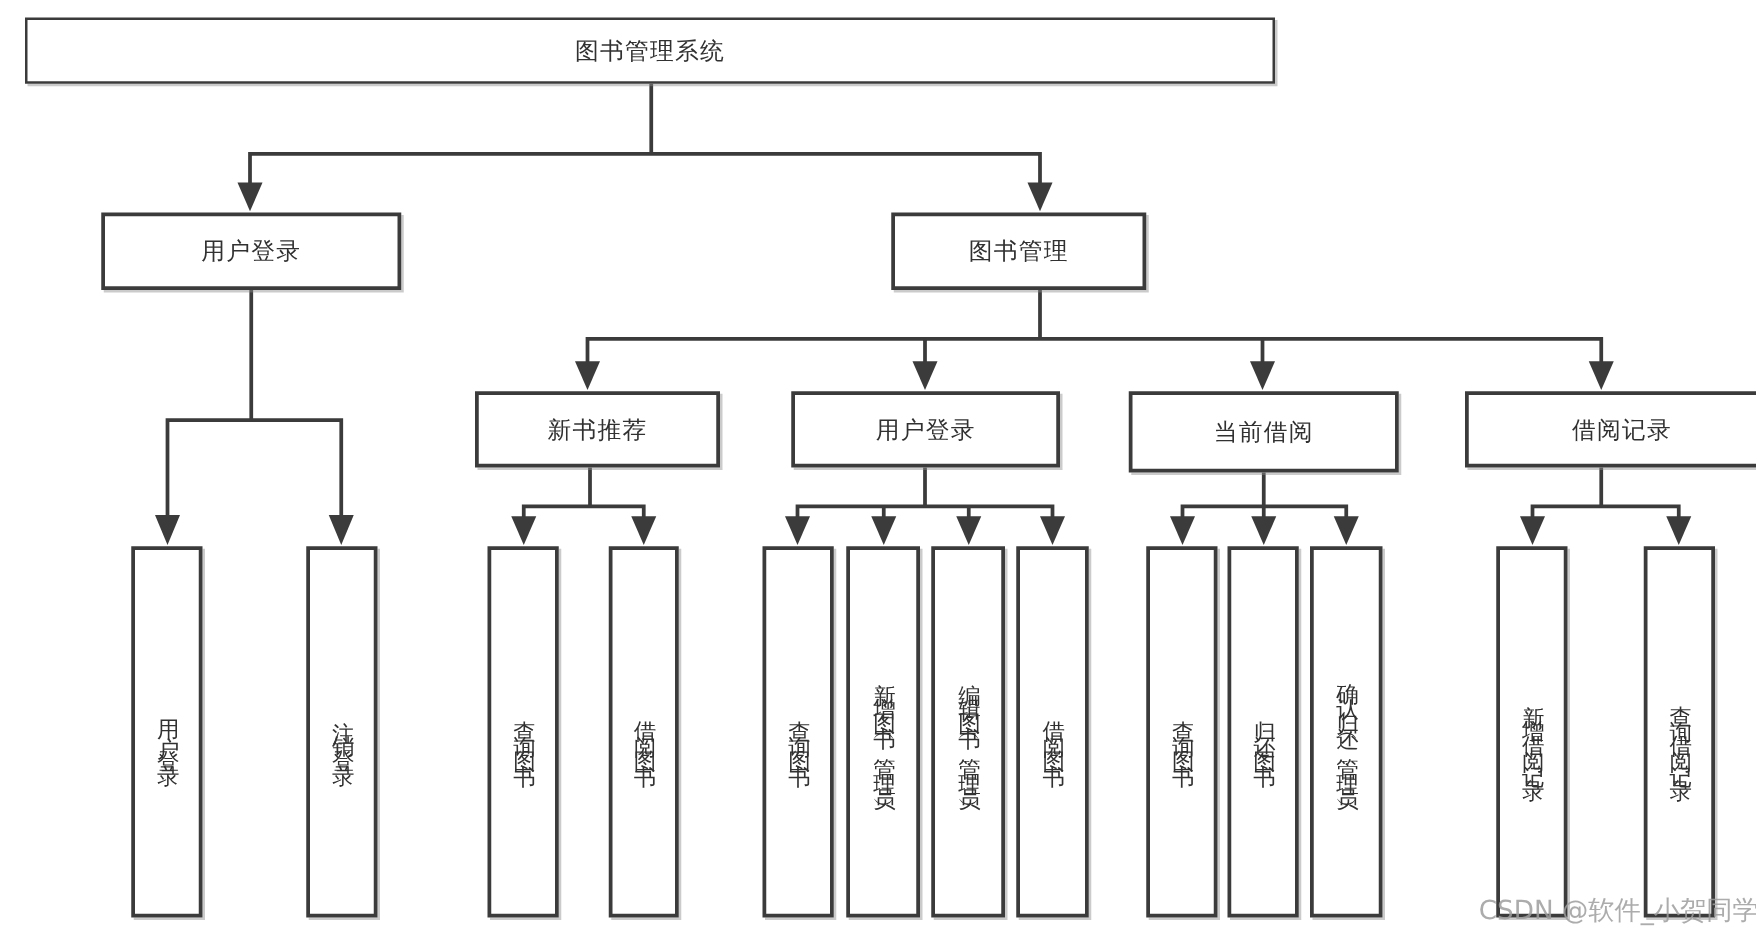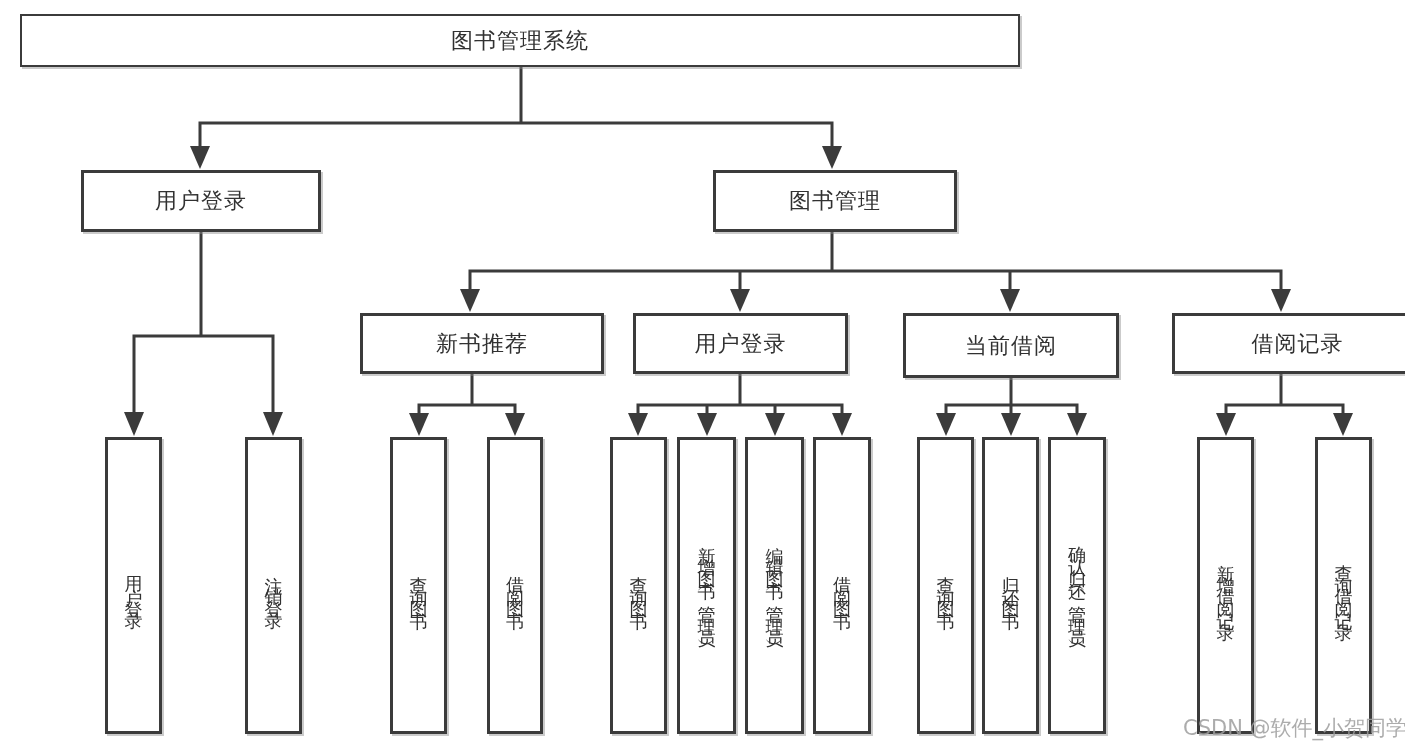--- a/index.html
+++ b/index.html
@@ -29,21 +29,21 @@
     box-sizing: border-box;
     background: #ffffff;
     border: 3px solid #3b3b3b;
     box-shadow: 2px 2px 0 rgba(140,140,140,0.45);
     display: flex;
     align-items: center;
     justify-content: center;
     z-index: 2;
     color: #313131;
   }
-  .node.h { font-size: 22px; letter-spacing: 1px; }
+  .node.h { font-size: 19px; letter-spacing: 1px; }
   .node.root-box { border-width: 2px; }
   .vtext {
     writing-mode: vertical-rl;
     text-orientation: mixed;
     font-size: 18px;
     letter-spacing: 12px;
     line-height: 1;
     color: #313131;
     white-space: nowrap;
   }
@@ -112,25 +112,25 @@
     </g>
   </svg>
 
   <div class="node h root-box" style="left:20px;top:14px;width:1000px;height:53px">
     <span>图书管理系统</span>
   </div>
 
   <div class="node h" style="left:81px;top:170px;width:240px;height:62px">
     <span>用户登录</span>
   </div>
-  <div class="node h" style="left:713px;top:170px;width:244px;height:62px">
+  <div class="node h" style="left:713px;top:170px;width:204px;height:62px">
     <span>图书管理</span>
   </div>
 
-  <div class="node h" style="left:360px;top:313px;width:244px;height:61px">
+  <div class="node h" style="left:380px;top:313px;width:196px;height:61px">
     <span>新书推荐</span>
   </div>
   <div class="node h" style="left:633px;top:313px;width:215px;height:61px">
     <span>用户登录</span>
   </div>
   <div class="node h" style="left:903px;top:313px;width:216px;height:65px">
     <span>当前借阅</span>
   </div>
   <div class="node h" style="left:1172px;top:313px;width:251px;height:61px">
     <span>借阅记录</span>

